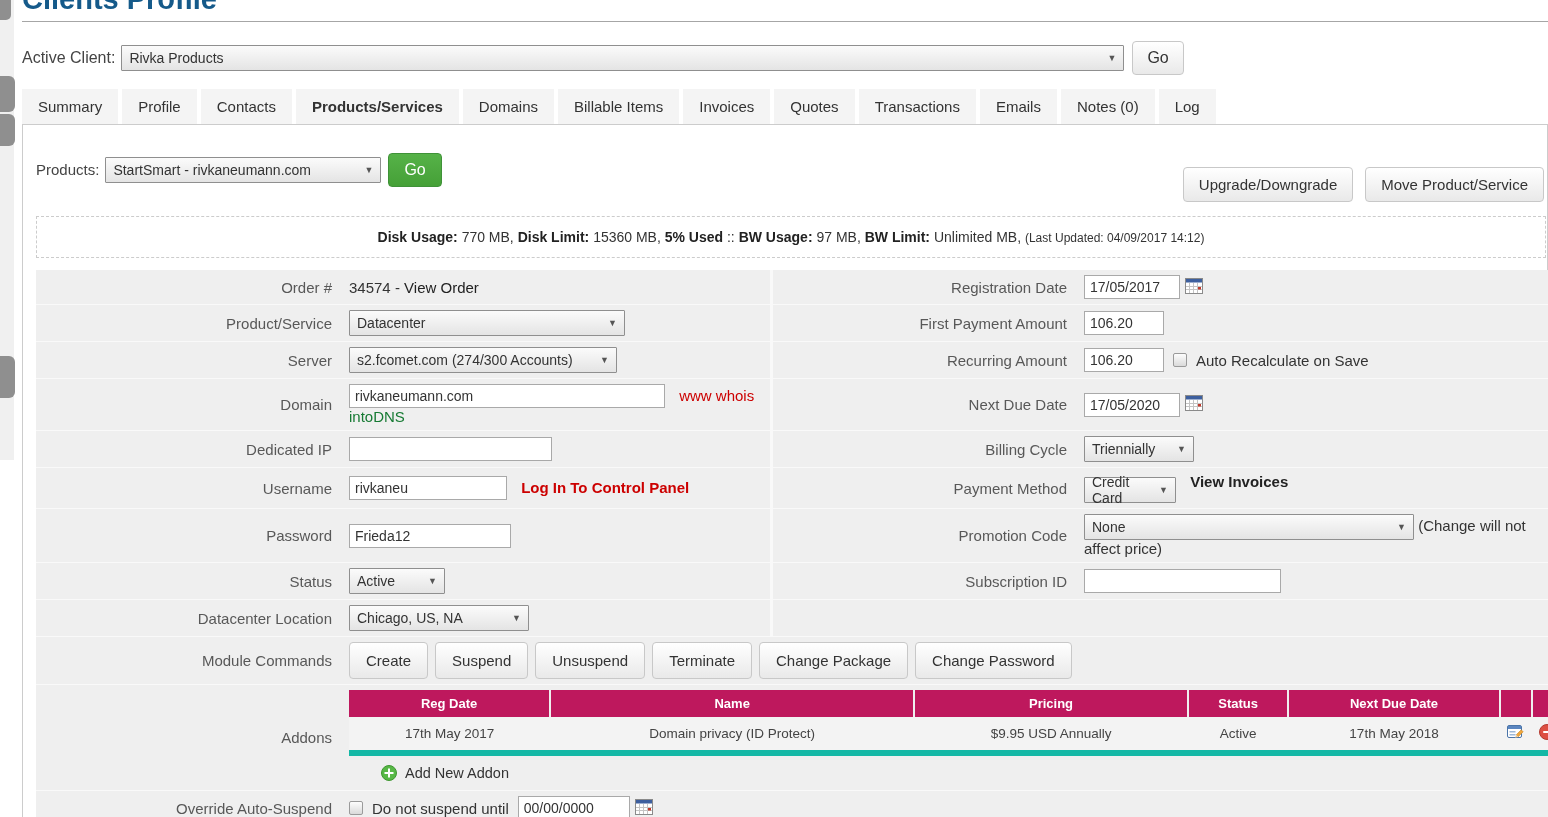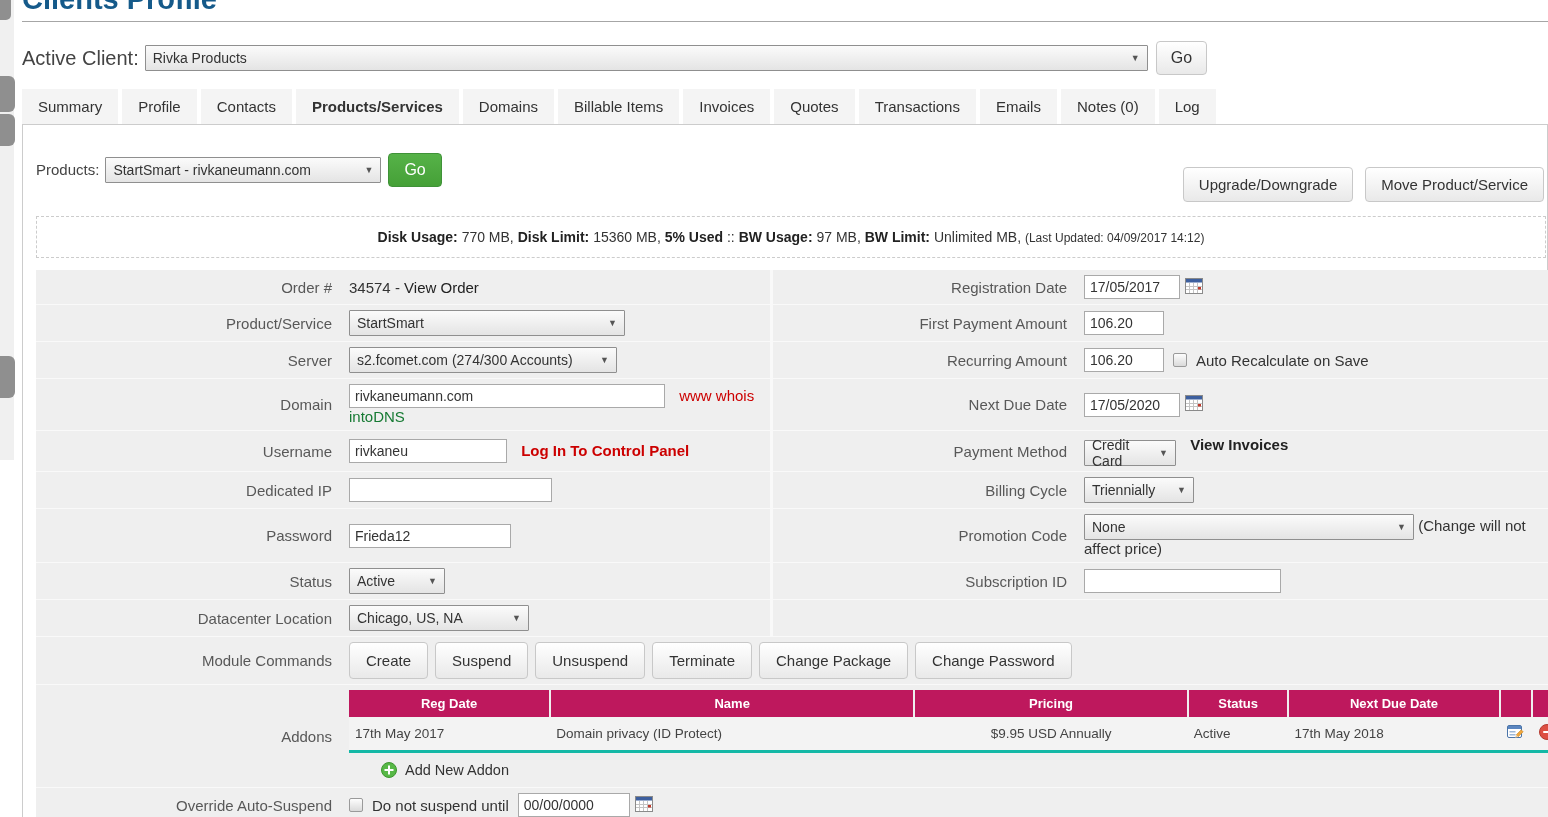--- a/index.html
+++ b/index.html
@@ -15,21 +15,21 @@
   .edge-tab.t4 { top:356px; width:15px; height:42px; }
 
   .content { margin-left:22px; }
 
   .title-clip { height:15px; overflow:hidden; }
   .title-clip h1 { margin-top:-17px; font-size:29px; font-weight:bold; color:#155a8a; }
   .title-rule { border:none; border-top:1px solid #a6a6a6; margin:6px 0 0 0; }
 
   
   .client-row { display:flex; align-items:center; margin-top:19px; }
-  .client-row .lbl { font-size:20px; color:#444; margin-right:6px; }
+  .client-row .lbl { font-size:16px; color:#444; margin-right:6px; }
   .sel { display:inline-flex; align-items:center; justify-content:space-between;
     border:1px solid #8f8f8f; background:linear-gradient(#fbfbfb,#e4e4e4);
     padding:4px 7px; font-size:14px; color:#333; height:26px; border-radius:1px; cursor:default; }
   .sel .arrow { font-size:9px; color:#555; margin-left:10px; }
   .client-sel { width:1003px; }
   .btn { display:inline-block; border:1px solid #c8c8c8; border-radius:4px;
     background:linear-gradient(#ffffff,#e9e9e9); font-size:15px; color:#333;
     padding:8px 15px; cursor:pointer; font-family:inherit; }
   .go-plain { margin-left:8px; padding:7px 14px; font-size:16px; }
 
@@ -84,21 +84,21 @@
   .module-btns { display:flex; gap:7px; }
   .module-btns .btn { padding:9px 16px; }
 
   
   .addons-wrap { overflow:hidden; width:100%; }
   .addons-table { border-collapse:collapse; width:calc(100% + 14px); table-layout:fixed; }
   .addons-table th { background:#be185d; color:#fff; font-size:13px; font-weight:bold;
     text-align:center; padding:6px 4px; border-left:2px solid #efefef; }
   .addons-table th:first-child { border-left:none; }
   .addons-table td { font-size:13.5px; color:#444; padding:7px 6px; background:#f3f3f3;
-    border-bottom:3px solid #14b8a6; }
+    border-bottom:6px solid #14b8a6;text-align:center; }
   col.a1{width:200px;} col.a2{width:362px;} col.a3{width:272px;} col.a4{width:100px;} col.a5{width:210px;}
   col.a6{width:32px;} col.a7{width:30px;}
   .td-center { text-align:center; }
   .add-addon { display:flex; align-items:center; gap:8px; padding:9px 2px 4px 32px; font-size:14.5px; color:#333; cursor:pointer; }
 
   .check-row { display:flex; align-items:center; gap:9px; font-size:15px; color:#333; }
 </style>
 </head>
 <body>
 
@@ -196,21 +196,21 @@
                   </svg>
             </span>
           </span>
         </td>
       </tr>
 
       <tr>
         <td class="lbl-cell">Product/Service</td>
         <td>
           <div class="sel sel-product">
-            <span>StartSmart</span>
+            <span>Datacenter</span>
                 <span class="arrow">▼</span>
           </div>
         </td>
         <td class="lbl-cell lbl2">First Payment Amount</td>
         <td><input class="inp w-amt" value="106.20" style=""></td>
       </tr>
 
       <tr>
         <td class="lbl-cell">Server</td>
         <td>
@@ -251,44 +251,44 @@
                     <line x1="1" y1="8.5" x2="17" y2="8.5" stroke="#c4c4c4"></line>
                     <line x1="1" y1="11.5" x2="17" y2="11.5" stroke="#c4c4c4"></line>
                     <rect x="13" y="9" width="3" height="2.5" fill="#c0392b"></rect>
                   </svg>
             </span>
           </span>
         </td>
       </tr>
 
       <tr>
-        <td class="lbl-cell">Username</td>
-        <td>
-          <input class="inp w-user" value="rivkaneu" style="">
-          <b class="red-link inline-gap">Log In To Control Panel</b>
-        </td>
-        <td class="lbl-cell lbl2">Payment Method</td>
-        <td>
-          <div class="sel sel-pay" style="display:inline-flex">
-            <span>Credit Card</span>
-                <span class="arrow">▼</span>
-          </div>
-          <span class="dark-link inline-gap" style="font-weight:bold">View Invoices</span>
-        </td>
-      </tr>
-
-      <tr>
         <td class="lbl-cell">Dedicated IP</td>
         <td><input class="inp w-ip" value="" style=""></td>
         <td class="lbl-cell lbl2">Billing Cycle</td>
         <td>
           <div class="sel sel-billing">
             <span>Triennially</span>
                 <span class="arrow">▼</span>
           </div>
+        </td>
+      </tr>
+
+      <tr>
+        <td class="lbl-cell">Username</td>
+        <td>
+          <input class="inp w-user" value="rivkaneu" style="">
+          <b class="red-link inline-gap">Log In To Control Panel</b>
+        </td>
+        <td class="lbl-cell lbl2">Payment Method</td>
+        <td>
+          <div class="sel sel-pay" style="display:inline-flex">
+            <span>Credit Card</span>
+                <span class="arrow">▼</span>
+          </div>
+          <span class="dark-link inline-gap" style="font-weight:bold">View Invoices</span>
         </td>
       </tr>
 
       <tr>
         <td class="lbl-cell">Password</td>
         <td><input class="inp w-pass" value="Frieda12" style=""></td>
         <td class="lbl-cell lbl2">Promotion Code</td>
         <td>
           <div class="sel sel-promo" style="display:inline-flex;vertical-align:middle">
             <span>None</span>

